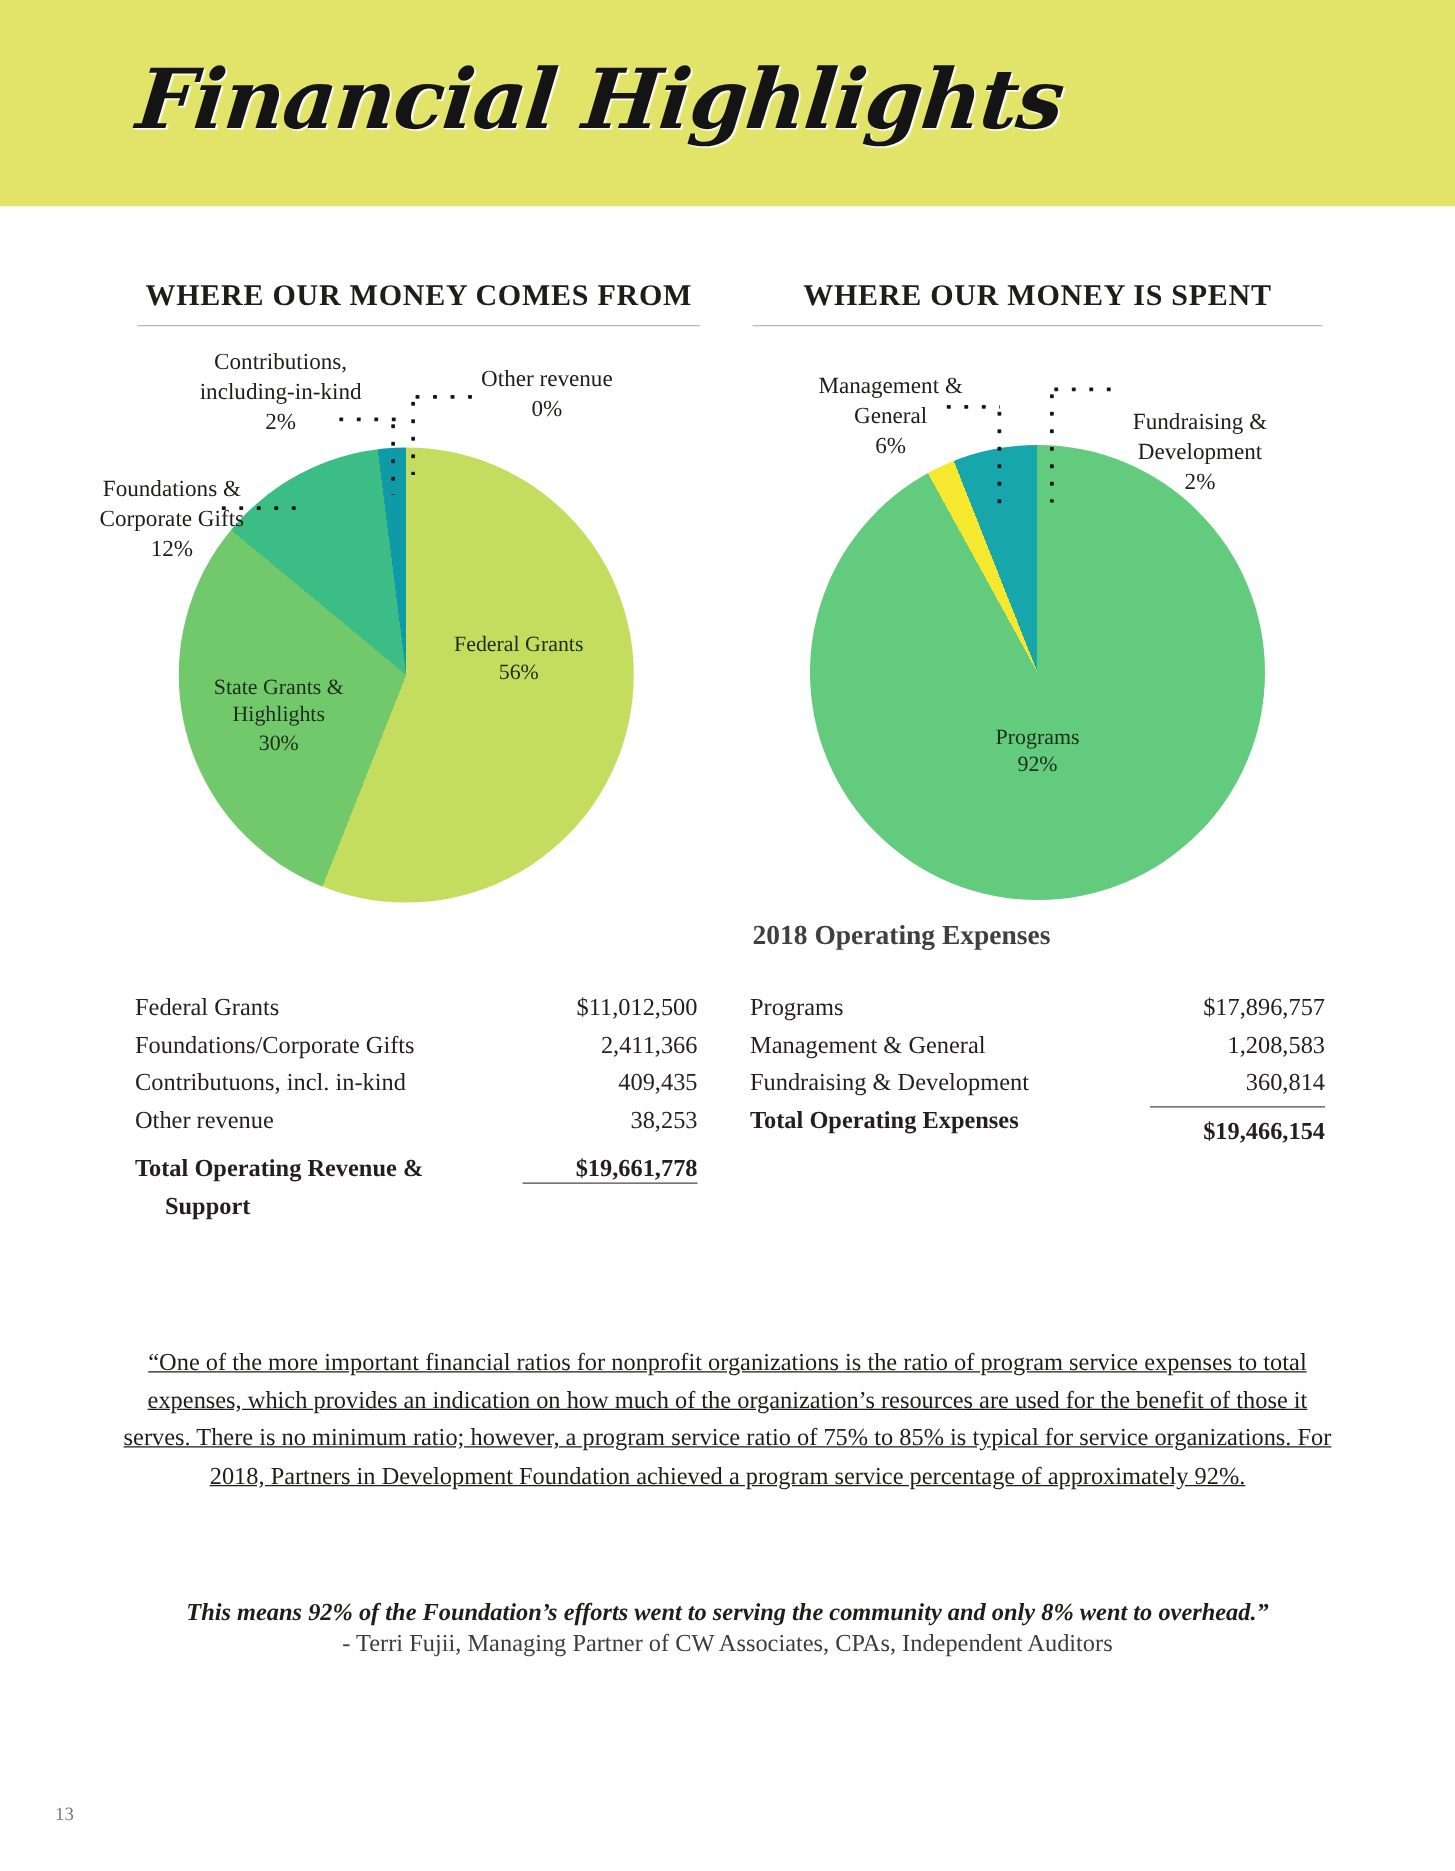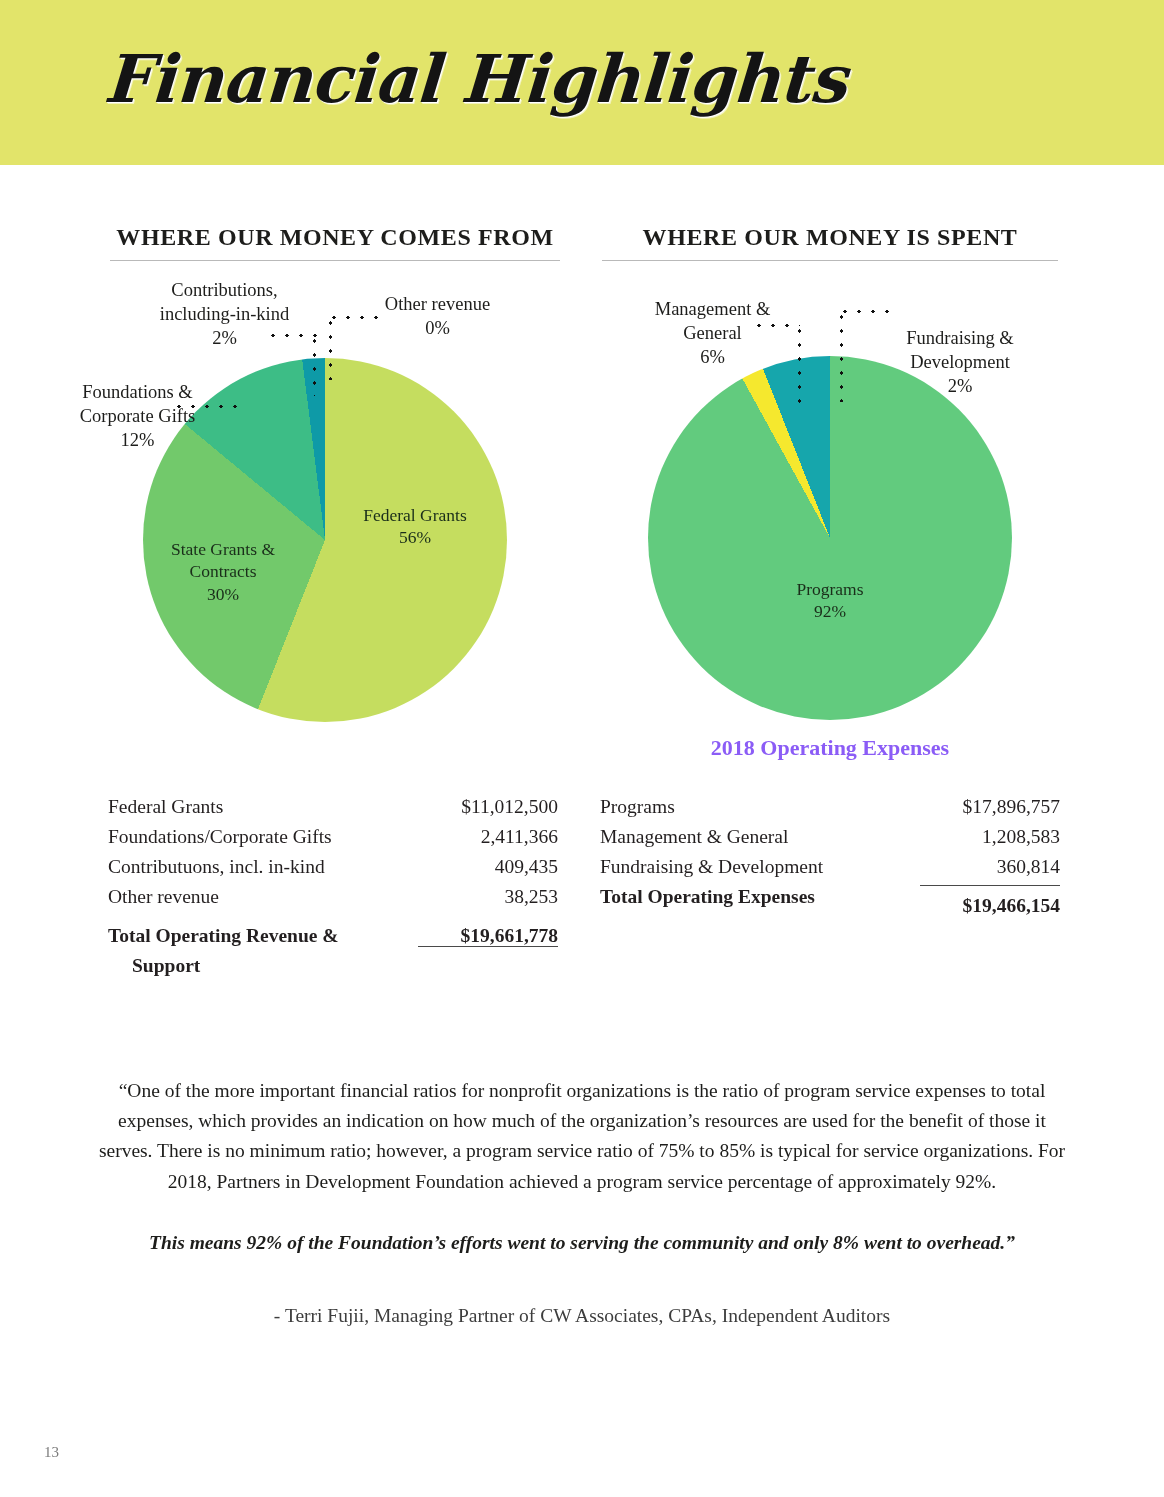--- a/index.html
+++ b/index.html
@@ -53,42 +53,42 @@
     background-size:14px 3px;background-repeat:repeat-x;
   }
   .leader.v{
     width:3px;
     background-image:radial-gradient(circle, #111 1.6px, transparent 1.7px);
     background-size:3px 14px;background-repeat:repeat-y;
   }
 
   
   .sub-title{
-    position:absolute;text-align:center;
-    font-weight:700;font-size:22px;color:#8b5cf6;
+    position:absolute;
+    font-weight:700;font-size:22px;color:#404040;
   }
 
   
   .ftable{position:absolute;font-size:19.5px;color:#231f20;}
   .ftable .row{position:relative;height:30px;}
   .ftable .lab{position:absolute;left:0;top:0;white-space:nowrap;}
   .ftable .val{position:absolute;right:0;top:0;text-align:right;white-space:nowrap;}
   .ftable .row.total .lab,
   .ftable .row.total .val{font-weight:700;}
   .rule{position:absolute;border-top:1.3px solid #4a4a4a;}
 
   
   .quote{
     position:absolute;text-align:center;
-    font-size:19.5px;line-height:1.55;color:#1d1d1b;
+    font-size:19.5px;line-height:1.55;color:#1d1d1b;text-decoration:underline;
   }
   .quote-bold{
     position:absolute;text-align:center;
     font-weight:700;font-style:italic;
-    font-size:19.5px;line-height:1.55;color:#1d1d1b;
+    font-size:19.5px;line-height:1.55;color:#1d1d1b;margin-top:48px;
   }
   .attrib{
     position:absolute;text-align:center;
     font-size:19.5px;color:#3d3d3d;
   }
   .page-num{
     position:absolute;left:44px;top:1444px;
     font-size:15px;color:#7a7a7a;
   }
 </style>
@@ -105,21 +105,21 @@
 <div class="pie-wrap" style="left:143px;top:358px;width:364px;height:364px;">
   <div class="pie" id="pie-left" style="width: 364px; height: 364px; background: conic-gradient(rgb(197, 221, 95) 0%, rgb(197, 221, 95) 56%, rgb(114, 201, 107) 56%, rgb(114, 201, 107) 86%, rgb(61, 189, 134) 86%, rgb(61, 189, 134) 98%, rgb(14, 154, 167) 98%, rgb(14, 154, 167) 100%);"></div>
 
   <div class="slice-label" style="left:182px;top:146px;width:180px;">
     <div>Federal Grants</div>
     <div>56%</div>
   </div>
 
   <div class="slice-label" style="left:-10px;top:180px;width:180px;">
     <div>State Grants &amp;</div>
-    <div>Contracts</div>
+    <div>Highlights</div>
     <div>30%</div>
   </div>
 </div>
 
 <div class="callout" style="left:147px;top:278px;width:155px;">
   <div>Contributions,</div>
   <div>including-in-kind</div>
   <div>2%</div>
 </div>
 <div class="leader h" style="left:266px;top:334px;width:52px;"></div>

